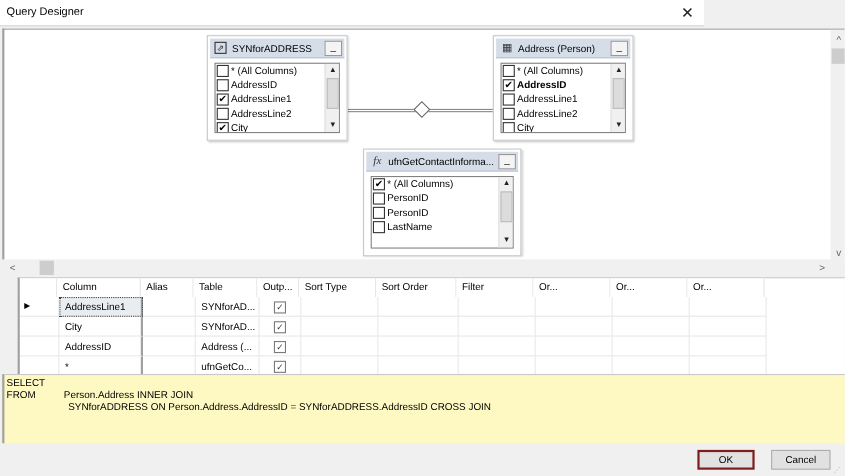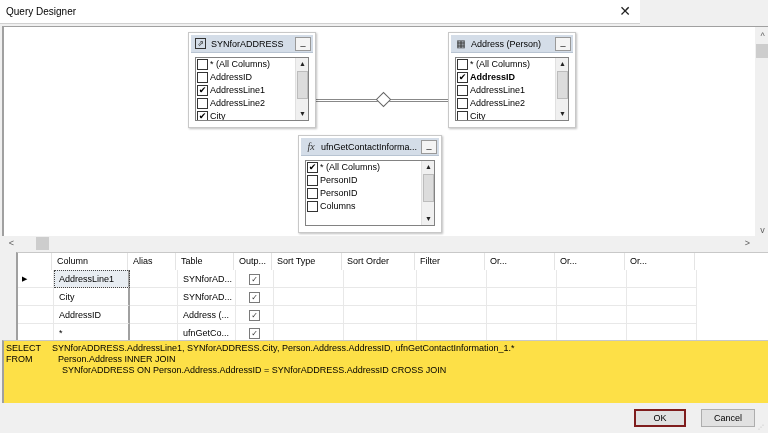--- a/index.html
+++ b/index.html
@@ -39,21 +39,21 @@
   .gh { height: 17px; border-right: 1px solid #e4e4e4; padding-left: 5px; line-height: 17px; font-size: 9px; background: #fff; white-space: nowrap; overflow: hidden; }
   .grid-row { position: absolute; left: 0; height: 18px; display: flex; }
   .gc { height: 18px; border-right: 1px solid #e8e8e8; border-bottom: 1px solid #e8e8e8; padding-left: 5px; line-height: 18px; font-size: 9px; white-space: nowrap; overflow: hidden; }
   .gc.sel { background: #e8edf2; outline: 1px dotted #444; outline-offset: -1px; }
   .gc.colname { border-right: 2px solid #a0a0a0; }
   .gc.chk { text-align: center; padding-left: 0; }
   .gchk { display: inline-block; width: 11px; height: 11px; border: 1px solid #7a7a7a; font-size: 8px; line-height: 9px; text-align: center; vertical-align: middle; color: #333; background: #fff; }
   .rowhdr { width: 36px; border-right: 1px solid #e8e8e8; font-size: 7px; padding-left: 4px; line-height: 18px; }
   .grid-vscroll { left: 751px; top: 0; width: 15px; height: 88px; }
 
-  .sql { position: absolute; left: 2px; top: 340px; width: 766px; height: 63px; background: #fde047; border-left: 2px solid #a0a0a0; border-top: 1px solid #c8c8c8; font-size: 9px; }
+  .sql { position: absolute; left: 2px; top: 340px; width: 766px; height: 63px; background: #fef9c3; border-left: 2px solid #a0a0a0; border-top: 1px solid #c8c8c8; font-size: 9px; }
   .sql .kw { position: absolute; left: 2px; }
   .sql .ln { position: absolute; white-space: pre; }
 
   .btn { position: absolute; height: 18px; border: 1px solid #adadad; background: #e1e1e1; font-size: 9px; text-align: center; line-height: 16px; cursor: pointer; }
   .btn.default { border: 2px solid #7f1d1d; line-height: 14px; }
   .grip { position: absolute; right: 2px; bottom: 2px; width: 8px; height: 8px; font-size: 6px; color: #999; }
 </style>
 </head>
 <body>
 
@@ -130,42 +130,42 @@
           <span class="lbl">City</span>
         </div>
       <div class="tbl-sb">
         <span class="up">▲</span>
         <span class="th"></span>
         <span class="dn">▼</span>
       </div>
     </div>
   </div>
 
-  <div class="tbl" style="left:294px; top:108px; width:144px; height:98px;">
+  <div class="tbl" style="left:326px; top:108px; width:144px; height:98px;">
     <div class="tbl-head">
       <span class="ticon" style="font-family:'Liberation Serif', serif; font-style:italic; font-size:10px;">fx</span>
       <span class="tname">ufnGetContactInforma...</span>
       <span class="tmin">_</span>
     </div>
     <div class="tbl-list">
       <div class="tbl-row">
           <span class="cb">✔</span>
           <span class="lbl">* (All Columns)</span>
         </div>
       <div class="tbl-row">
           <span class="cb"></span>
           <span class="lbl">PersonID</span>
         </div>
       <div class="tbl-row">
           <span class="cb"></span>
           <span class="lbl">PersonID</span>
         </div>
       <div class="tbl-row">
           <span class="cb"></span>
-          <span class="lbl">Columns</span>
+          <span class="lbl">LastName</span>
         </div>
       <div class="tbl-sb">
         <span class="up">▲</span>
         <span class="th"></span>
         <span class="dn">▼</span>
       </div>
     </div>
   </div>
 
   <div class="vscroll diag-vscroll">
@@ -254,21 +254,20 @@
 
   <div class="vscroll grid-vscroll">
     <span class="sb-arrow" style="top:2px;">^</span>
     <span class="sb-thumb" style="left:1px; top:16px; width:13px; height:22px;"></span>
     <span class="sb-arrow" style="top:72px;">v</span>
   </div>
 </div>
 
 <div class="sql">
   <span class="kw" style="top:2px;">SELECT</span>
-  <span class="ln" style="left:48px; top:2px;">SYNforADDRESS.AddressLine1, SYNforADDRESS.City, Person.Address.AddressID, ufnGetContactInformation_1.*</span>
   <span class="kw" style="top:13px;">FROM</span>
   <span class="ln" style="left:54px; top:13px;">Person.Address INNER JOIN</span>
   <span class="ln" style="left:58px; top:24px;">SYNforADDRESS ON Person.Address.AddressID = SYNforADDRESS.AddressID CROSS JOIN</span>
 </div>
 
 <div class="btn default" style="left:634px; top:409px; width:52px;">OK</div>
 <div class="btn" style="left:701px; top:409px; width:54px;">Cancel</div>
 <span class="grip">⋰</span>
 
 </body></html>

